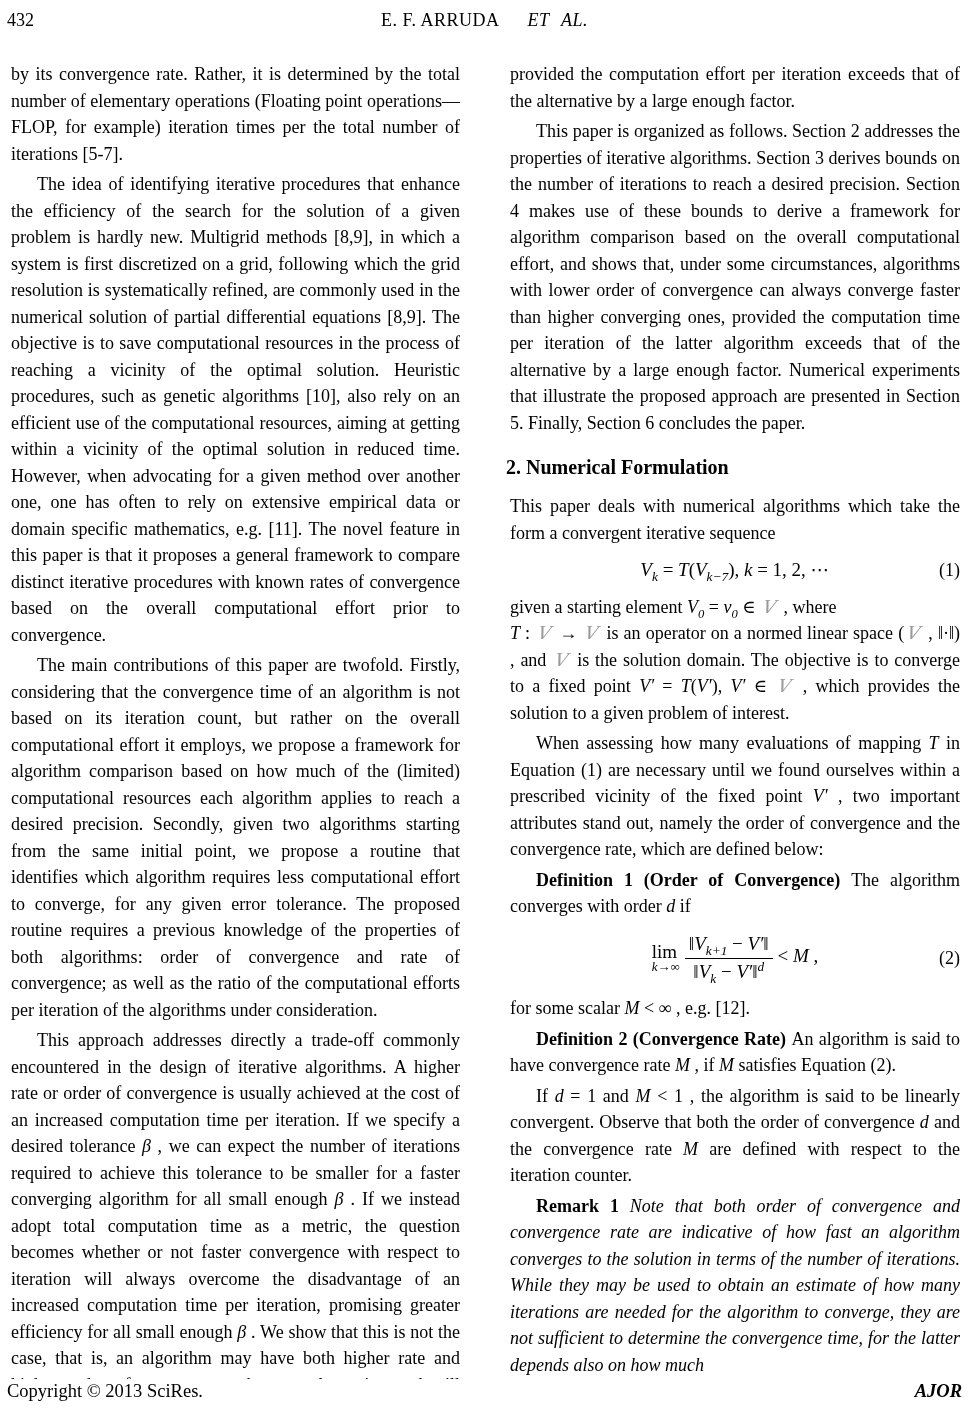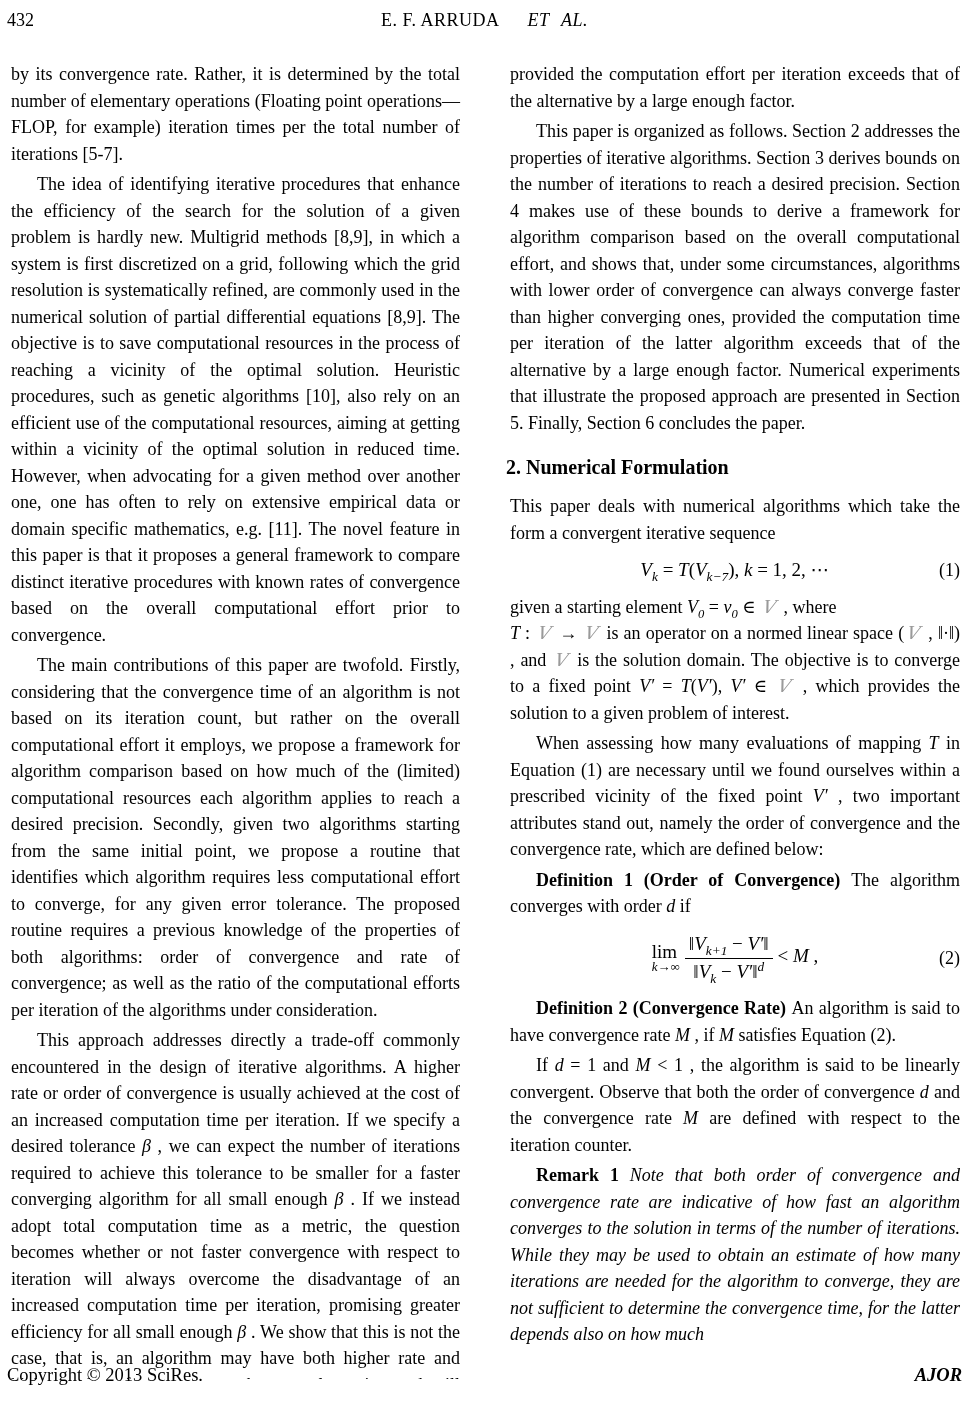--- a/index.html
+++ b/index.html
@@ -26,21 +26,21 @@
   }
   h2.section{font-size:20px;font-weight:bold;margin:20px 0 14px 0;}
   .eq{position:relative;margin:12px 0;text-align:center;font-size:19px;line-height:1.25;}
   .eq-num{position:absolute;right:4px;top:50%;transform:translateY(-50%);font-size:18px;}
   .lim{display:inline-block;vertical-align:middle;text-align:left;margin-right:5px;}
   .lim-word{display:block;}
   .lim-sub{display:block;font-size:13px;margin-top:-4px;}
   .frac{display:inline-block;vertical-align:middle;text-align:center;}
   .fnum{display:block;padding:0 4px 2px 4px;border-bottom:1.4px solid #000;}
   .fden{display:block;padding-top:1px;}
-  .footer{position:absolute;left:7px;right:7px;bottom:28px;font-size:18.5px;}
+  .footer{position:absolute;left:7px;right:7px;bottom:12px;font-size:18.5px;}
   .journal{position:absolute;right:0;bottom:0;font-weight:bold;font-style:italic;margin-left:17px;}
 </style>
 </head>
 <body>
 
 <div class="header">
   <span class="pagenum">432</span>
   <div class="running-title">
     <span>E. F. ARRUDA</span><span class="et-al">ET AL.</span>
   </div>
@@ -55,20 +55,21 @@
 <div class="col col-right" id="col-right">
     <p class="para"><span>provided the computation effort per iteration exceeds that of the alternative by a large enough factor.</span></p>
     <p class="para ind"><span>This paper is organized as follows. Section 2 addresses the properties of iterative algorithms. Section 3 derives bounds on the number of iterations to reach a desired precision. Section 4 makes use of these bounds to derive a framework for algorithm comparison based on the overall computational effort, and shows that, under some circumstances, algorithms with lower order of convergence can always converge faster than higher converging ones, provided the computation time per iteration of the latter algorithm exceeds that of the alternative by a large enough factor. Numerical experiments that illustrate the proposed approach are presented in Section 5. Finally, Section 6 concludes the paper.</span></p>
     <h2 class="section">2. Numerical Formulation</h2>
     <p class="para"><span>This paper deals with numerical algorithms which take the form a convergent iterative sequence</span></p>
     <div class="eq"><span class="eq-body"><span class="it">V</span><sub class="it">k</sub><span> = </span><span class="it">T</span><span>(</span><span class="it">V</span><sub class="it">k−7</sub><span>)</span><span>, </span><span class="it">k</span><span> = 1, 2, ⋯</span></span><span class="eq-num">(1)</span></div>
     <p class="para"><span>given a starting element </span><span class="it">V</span><sub class="it">0</sub><span> = </span><span class="it">v</span><sub class="it">0</sub><span> ∈ </span><span class="scriptv">V</span><span> , where</span><br><span class="it">T</span><span> : </span><span class="scriptv">V</span><span> → </span><span class="scriptv">V</span><span> is an operator on a normed linear space (</span><span class="scriptv">V</span><span> , ‖·‖) , and </span><span class="scriptv">V</span><span> is the solution domain. The objective is to converge to a fixed point </span><span class="it">V′</span><span> = </span><span class="it">T</span><span>(</span><span class="it">V′</span><span>), </span><span class="it">V′</span><span> ∈ </span><span class="scriptv">V</span><span> , which provides the solution to a given problem of interest.</span></p>
     <p class="para ind"><span>When assessing how many evaluations of mapping </span><span class="it">T</span><span> in Equation (1) are necessary until we found ourselves within a prescribed vicinity of the fixed point </span><span class="it">V′</span><span> , two important attributes stand out, namely the order of convergence and the convergence rate, which are defined below:</span></p>
     <p class="para ind"><span class="bd">Definition 1 (Order of Convergence) </span><span>The algorithm converges with order </span><span class="it">d</span><span> if</span></p>
     <div class="eq"><span class="eq-body"><span class="lim"><span class="lim-word">lim</span><span class="lim-sub"><span class="it">k</span><span>→∞</span></span></span><span class="frac"><span class="fnum"><span>‖</span><span class="it">V</span><sub class="it">k+1</sub><span> − </span><span class="it">V′</span><span>‖</span></span><span class="fden"><span>‖</span><span class="it">V</span><sub class="it">k</sub><span> − </span><span class="it">V′</span><span>‖</span><sup class="it">d</sup></span></span><span><span> &lt; </span><span class="it">M</span><span> ,</span></span></span><span class="eq-num">(2)</span></div>
+    <p class="para"><span>for some scalar </span><span class="it">M</span><span> &lt; ∞ , e.g. [12].</span></p>
     <p class="para ind"><span class="bd">Definition 2 (Convergence Rate) </span><span>An algorithm is said to have convergence rate </span><span class="it">M</span><span> , if </span><span class="it">M</span><span> satisfies Equation (2).</span></p>
     <p class="para ind"><span>If </span><span class="it">d</span><span> = 1 and </span><span class="it">M</span><span> &lt; 1 , the algorithm is said to be linearly convergent. Observe that both the order of convergence </span><span class="it">d</span><span> and the convergence rate </span><span class="it">M</span><span> are defined with respect to the iteration counter.</span></p>
     <p class="para ind"><span class="bd">Remark 1 </span><span class="it">Note that both order of convergence and convergence rate are indicative of how fast an algorithm converges to the solution in terms of the number of iterations. While they may be used to obtain an estimate of how many iterations are needed for the algorithm to converge, they are not sufficient to determine the convergence time, for the latter depends also on how much</span></p>
   </div>
 
 <div class="footer">
   <span>Copyright © 2013 SciRes.</span>
   <span class="journal">AJOR</span>
 </div>
 

